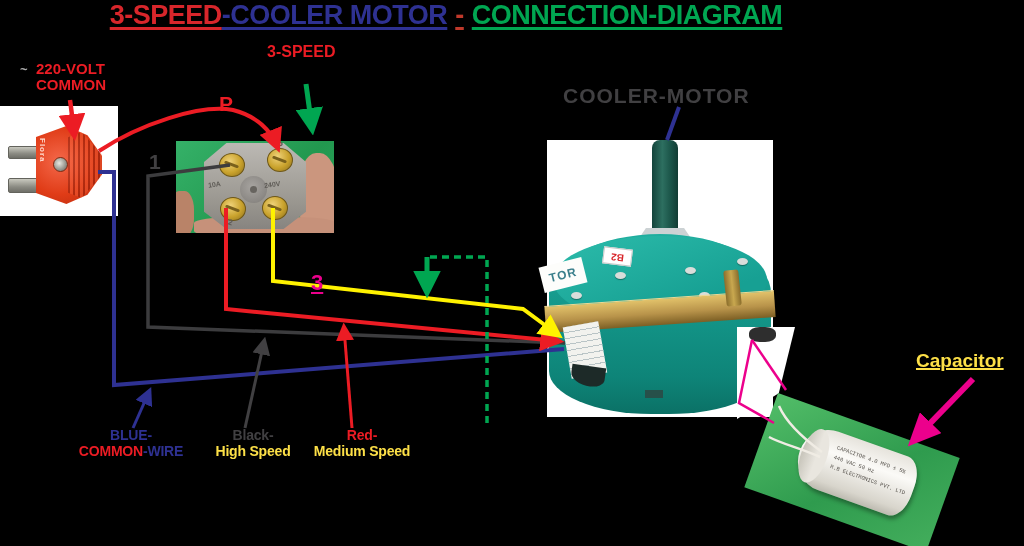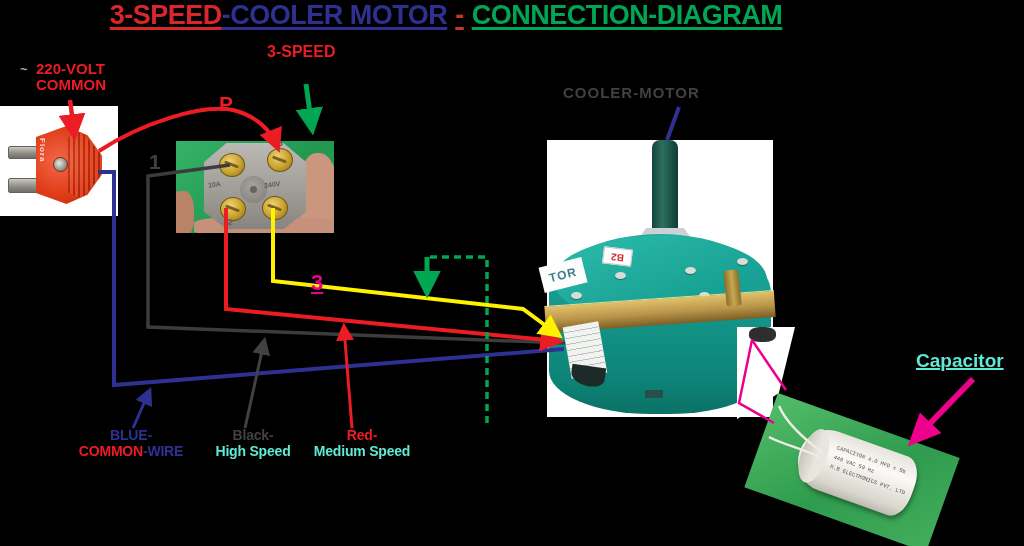--- a/index.html
+++ b/index.html
@@ -87,21 +87,21 @@
        background:linear-gradient(180deg,#e6e3dc,#fbfaf7 35%,#d8d5cc 85%,#bdbab0);
        box-shadow:2px 3px 4px rgba(0,0,0,.35);}
   #cap-cyl-end{position:absolute;left:2px;top:3px;width:26px;height:56px;border-radius:50%;
        background:linear-gradient(90deg,#c7c4ba,#e9e6df 60%);}
   .cap-txt{position:absolute;left:34px;font-size:5.5px;line-height:7px;color:#55514b;
        font-family:"Liberation Mono",monospace;white-space:nowrap;}
   
   .legend{position:absolute;top:427px;text-align:center;font-weight:800;font-size:14px;
        line-height:16px;letter-spacing:-.2px;}
   .c-navy{color:#2E3192;}.c-red{color:#EC1C24;}.c-gray{color:#414042;}
-  .c-green{color:#5eead4;}.c-yellow{color:#FFF200;}.c-magenta{color:#EC008C;}
+  .c-green{color:#fde047;}.c-yellow{color:#FFF200;}.c-magenta{color:#EC008C;}
   svg{position:absolute;left:0;top:0;pointer-events:none;}
 </style>
 </head>
 <body>
 
 <div id="stage">
 
   <div id="title">
     <span class="t-red">3-SPEED</span><span class="t-navy">-COOLER MOTOR</span><span class="t-dash">-</span><span class="t-green">CONNECTION-DIAGRAM</span>
   </div>
@@ -212,21 +212,21 @@
   </svg>
 
   <div class="lbl" style="left:20px;top:63px;font-size:13px;color:#a9a9a9;">~</div>
   <div class="lbl c-red" style="left:36px;top:61px;font-size:15px;">
     <div>220-VOLT</div>
     <div>COMMON</div>
   </div>
 
   <div class="lbl c-red" style="left:267px;top:44px;font-size:16px;">3-SPEED</div>
 
-  <div class="lbl c-gray" style="left:563px;top:85px;font-size:15px;letter-spacing:1px;">COOLER-MOTOR</div>
+  <div class="lbl c-gray" style="left:563px;top:85px;font-size:21px;letter-spacing:1px;">COOLER-MOTOR</div>
 
   <div class="lbl c-green" style="left:916px;top:351px;font-size:19px;text-decoration:underline;text-decoration-thickness:2px;">Capacitor</div>
 
   <div class="lbl c-red" style="left:219px;top:93px;font-size:21px;">P</div>
   <div class="lbl c-gray" style="left:149px;top:151px;font-size:21px;">1</div>
   <div class="lbl c-magenta" style="left:311px;top:271px;font-size:22px;text-decoration:underline;">3</div>
 
   <div class="legend" style="left:45px;width:172px;">
     <div class="c-navy">BLUE-</div>
     <div>

